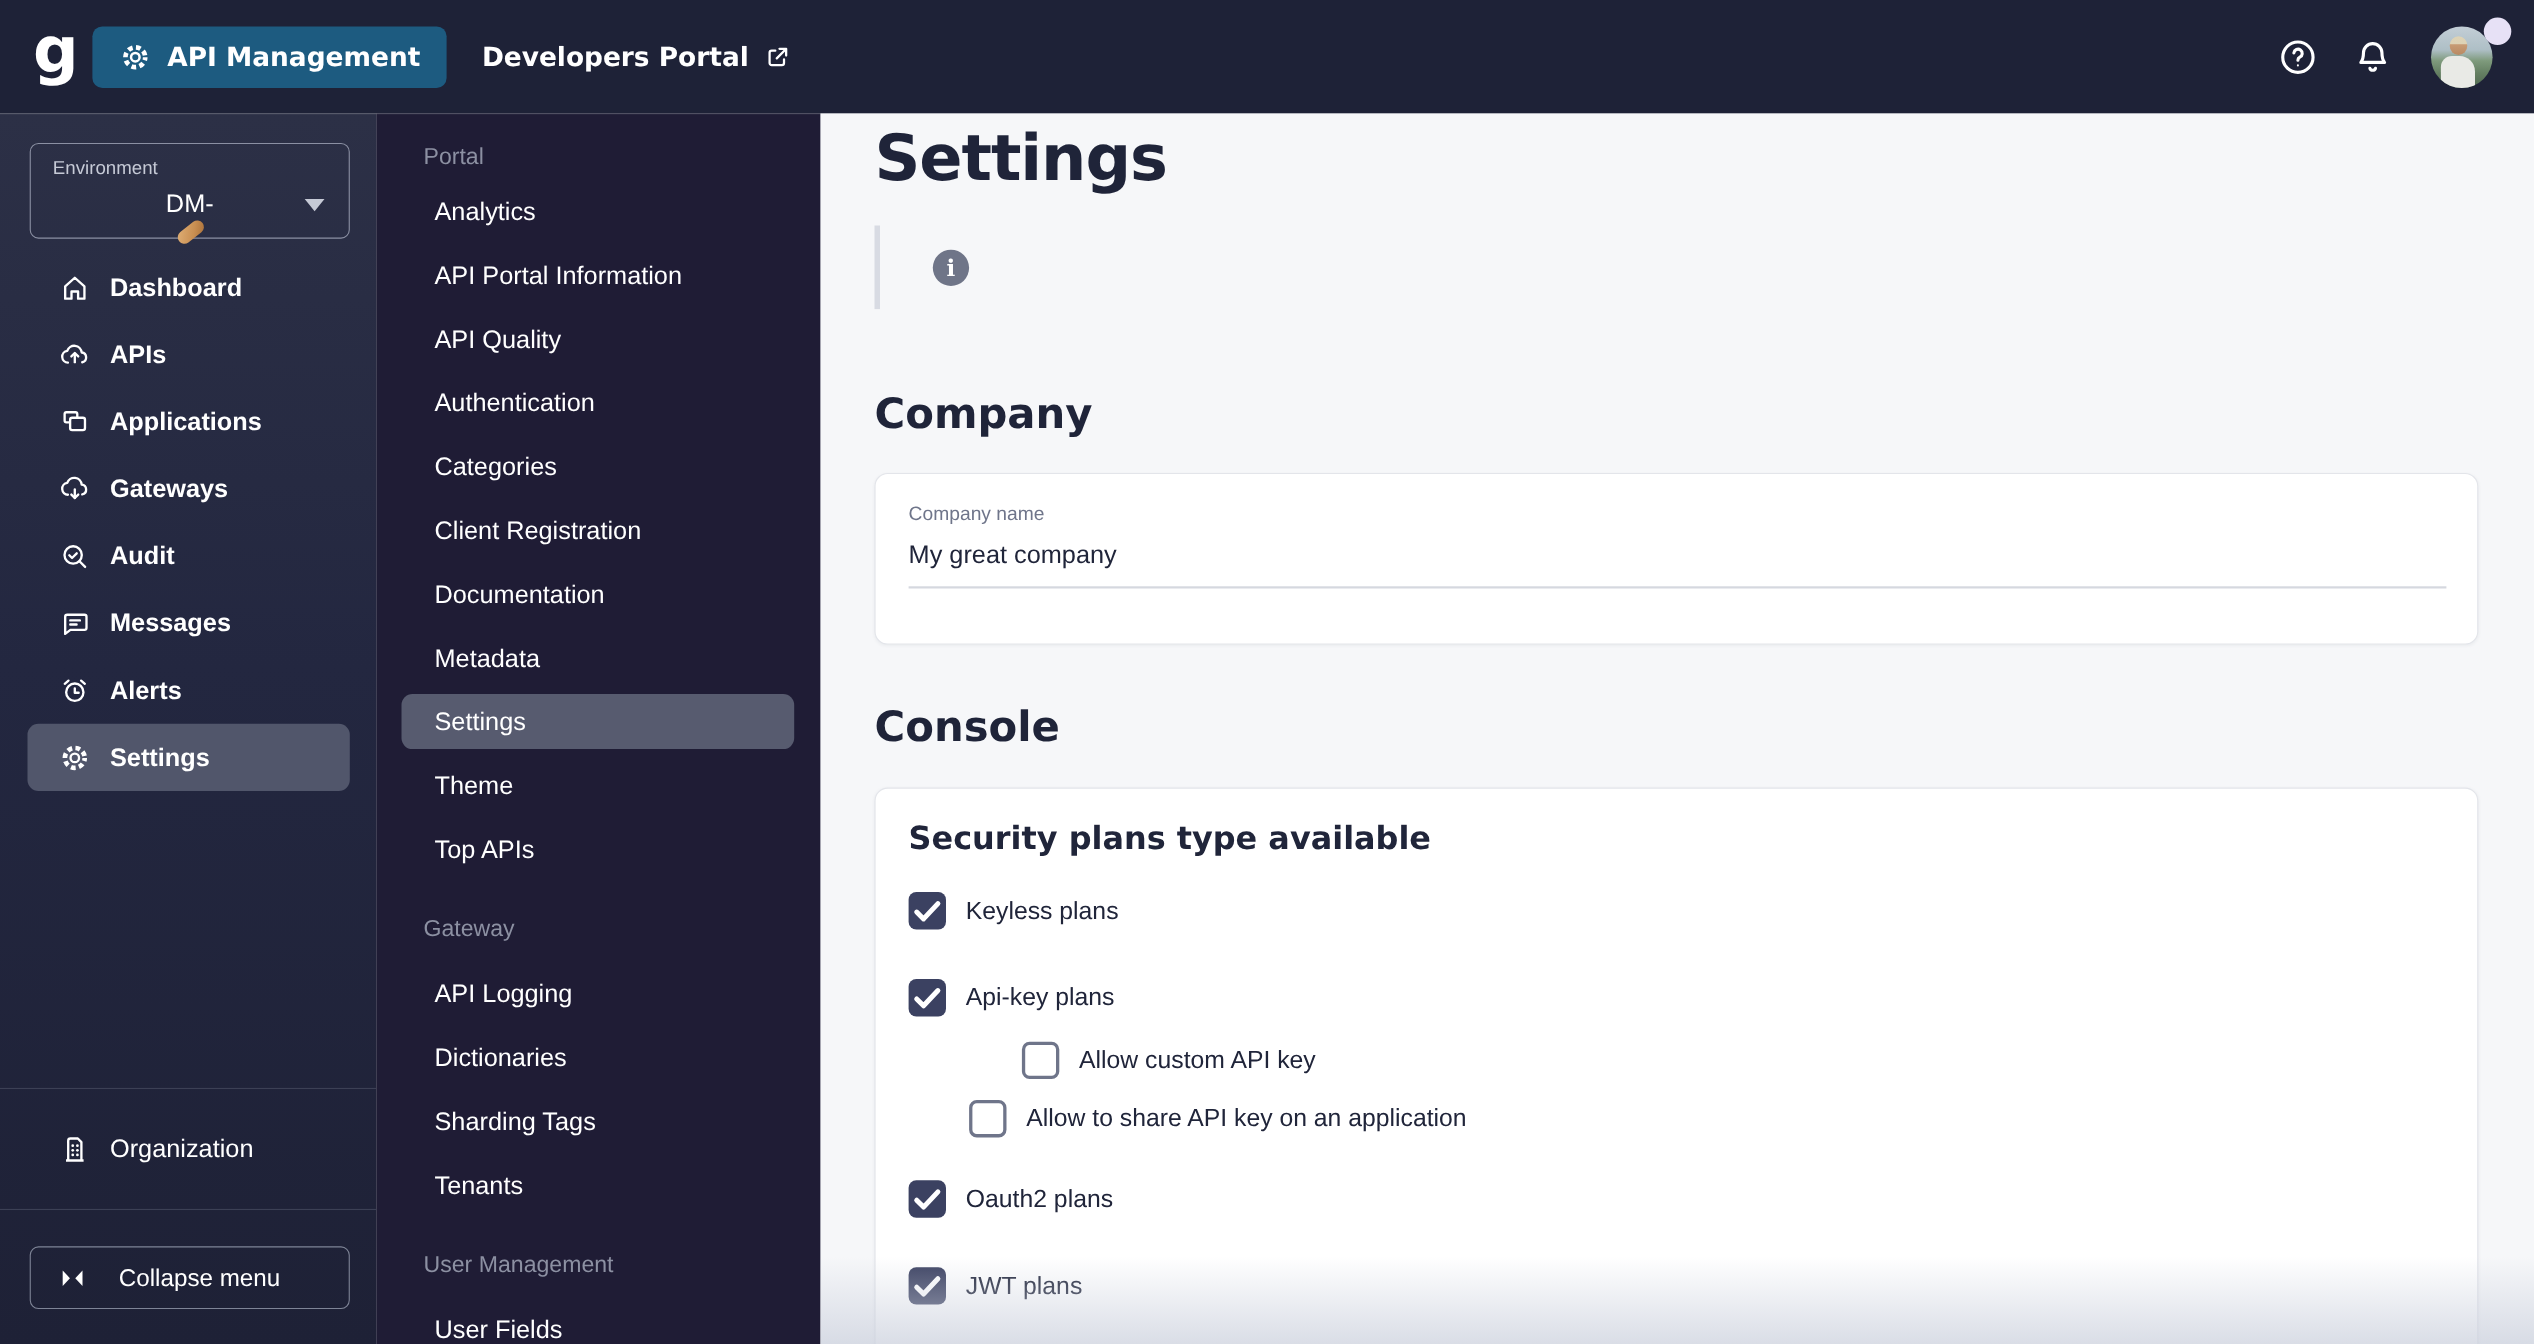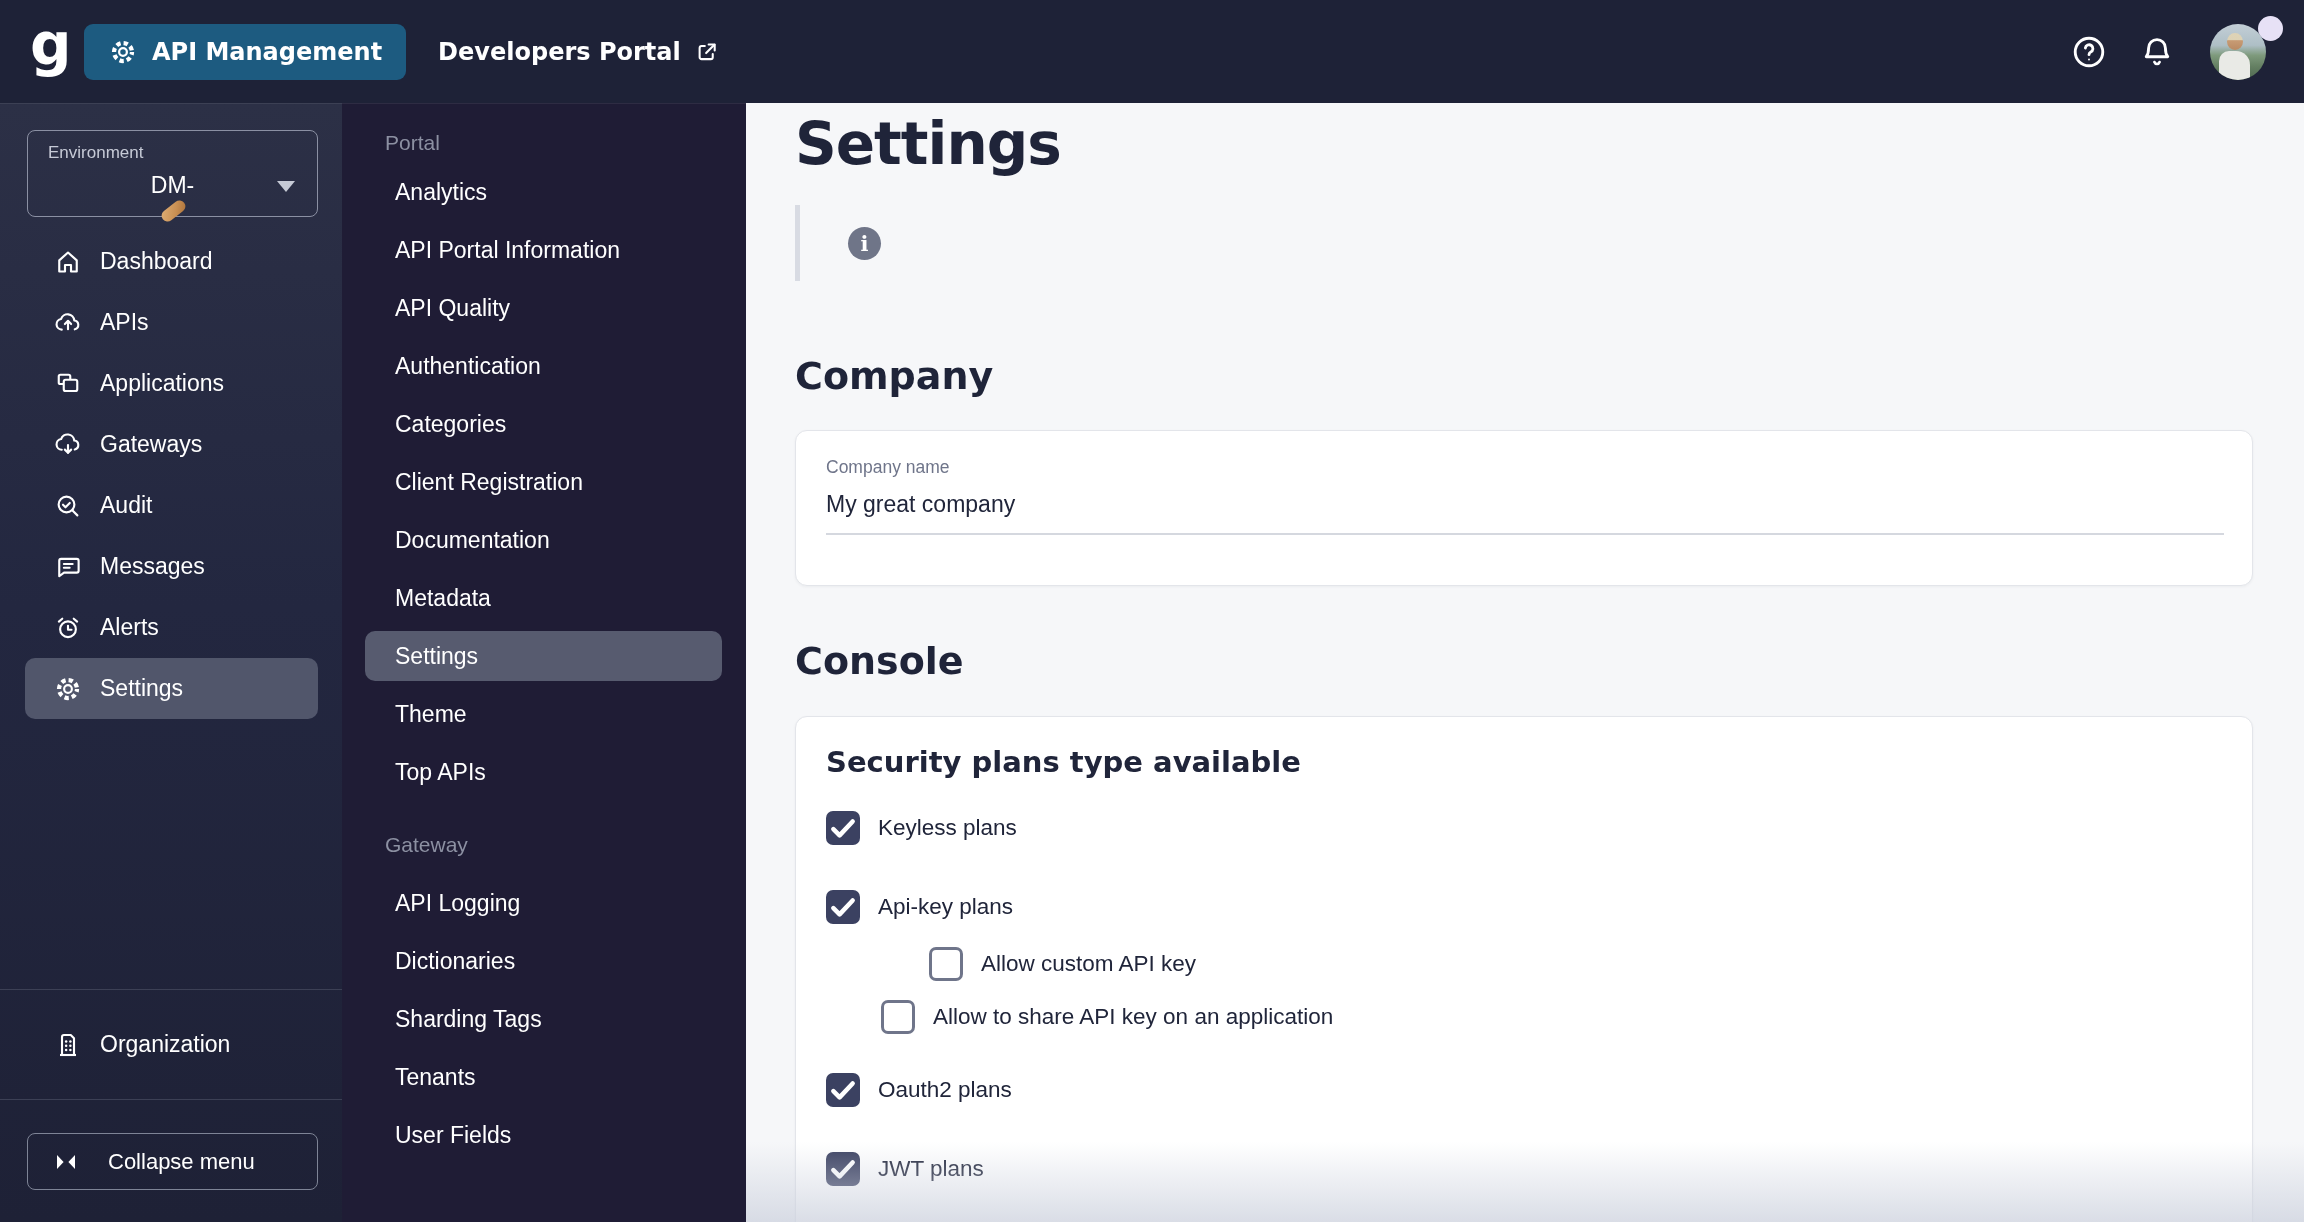--- a/index.html
+++ b/index.html
@@ -31,21 +31,21 @@
   .sidebar{width:342px;flex:0 0 342px;background:linear-gradient(180deg,#2c3046 0%,#232740 45%,#1e2136 100%);
            position:relative;box-shadow:inset 0 1px 0 rgba(255,255,255,.08);}
   .env-box{margin:27px 24px 0 27px;width:291px;height:87px;border:1px solid #8b90a3;border-radius:8px;
            box-sizing:border-box;padding:12px 20px;position:relative;cursor:pointer;}
   .env-label{font-size:17px;color:#c6cad6;}
   .env-value{margin-top:9px;font-size:23px;color:#fff;display:flex;align-items:center;gap:6px;flex-direction:column;}
   .baguette{display:inline-block;width:27px;height:12px;border-radius:7px;margin-left:2px;
             background:linear-gradient(135deg,#e0b077 0%,#c98f52 60%,#a96f38 100%);transform:rotate(-38deg);}
   .env-caret{position:absolute;right:22px;top:50px;width:0;height:0;
              border-left:9px solid transparent;border-right:9px solid transparent;border-top:11px solid #c6cad6;}
-  .menu{margin-top:14px;}
+  .menu{margin-top:14px;font-weight:bold;}
   .menu-item{height:61px;margin:0 24px 0 25px;border-radius:10px;display:flex;align-items:center;
              gap:17px;padding-left:28px;color:#fff;font-size:23px;cursor:pointer;}
   .menu-item.selected{background:#51566b;}
   .mi-icon{width:30px;height:30px;flex:0 0 30px;display:flex;}
   .mi-icon svg{width:30px;height:30px;}
   .sidebar-bottom{position:absolute;left:0;right:0;bottom:0;}
   .divider{border-top:1px solid #3c4055;}
   .org-item{height:109px;display:flex;align-items:center;gap:17px;padding-left:53px;color:#fff;
             font-size:23px;cursor:pointer;}
   .collapse-btn{margin:33px 24px 32px 27px;width:291px;height:57px;border:1px solid #7e8496;border-radius:8px;
@@ -270,20 +270,21 @@
         <div class="sub-item">Documentation</div>
         <div class="sub-item">Metadata</div>
         <div class="sub-item selected">Settings</div>
         <div class="sub-item">Theme</div>
         <div class="sub-item">Top APIs</div>
         <div class="sub-header later">Gateway</div>
         <div class="sub-item">API Logging</div>
         <div class="sub-item">Dictionaries</div>
         <div class="sub-item">Sharding Tags</div>
         <div class="sub-item">Tenants</div>
+        <div class="sub-header later">User Management</div>
         <div class="sub-item">User Fields</div>
       </nav>
 
     <main class="content">
       <h1>Settings</h1>
 
       <div class="banner">
         <div class="info-icon">i</div>
       </div>
 

